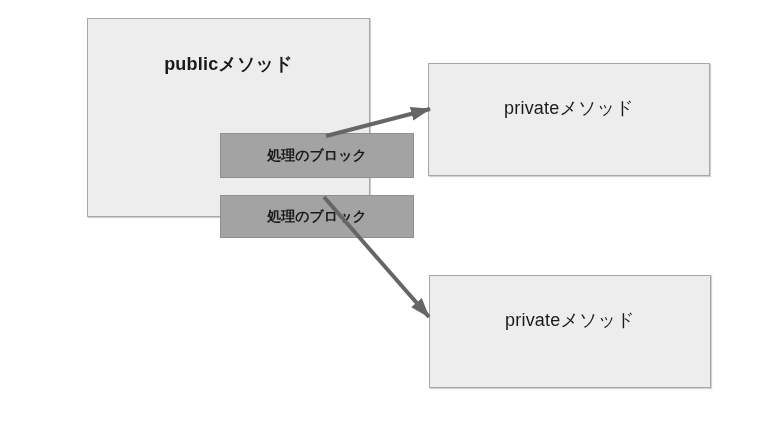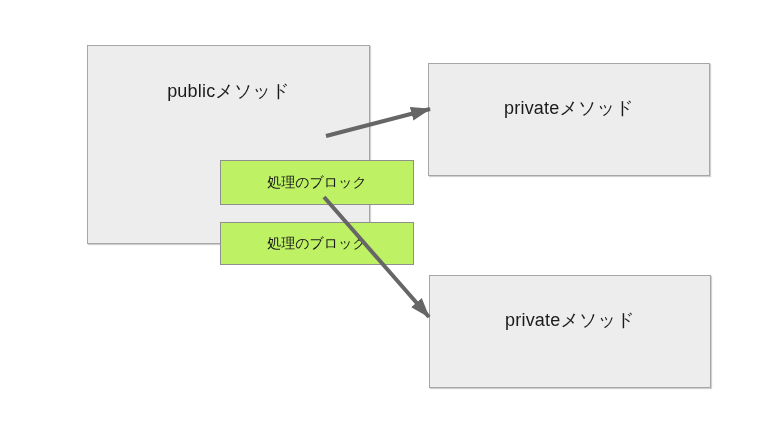--- a/index.html
+++ b/index.html
@@ -15,21 +15,21 @@
     background: #ffffff;
     overflow: hidden;
   }
   .shape-box {
     position: absolute;
     background: #ededed;
     border: 1px solid #a6a6a6;
     box-shadow: 1px 1px 1px rgba(0,0,0,0.18);
     box-sizing: border-box;
   }
-  .public-box   { left: 87px;  top: 45px;  width: 283px; height: 199px; }
+  .public-box   { left: 87px;  top: 18px;  width: 283px; height: 199px; font-weight: bold; }
   .private-box-1{ left: 428px; top: 63px;  width: 282px; height: 113px; }
   .private-box-2{ left: 429px; top: 275px; width: 282px; height: 113px; }
 
   .private-box .label-wrap {
     position: absolute;
     left: 0; right: 0;
     top: 0; bottom: 0;
     display: flex;
     align-items: center;
     justify-content: center;
@@ -42,21 +42,21 @@
     white-space: nowrap;
   }
   .public-title {
     position: absolute;
     left: 0; right: 0;
     top: 33px;
     text-align: center;
   }
   .process-block {
     position: absolute;
-    background: #bef264;
+    background: #a3a3a3;
     border: 1px solid #8f8f8f;
     box-sizing: border-box;
     display: flex;
     align-items: center;
     justify-content: center;
   }
   .process-block-1 { left: 132px; top: 114px; width: 194px; height: 45px; }
   .process-block-2 { left: 132px; top: 176px; width: 194px; height: 43px; }
   .process-label {
     font-size: 14px;

